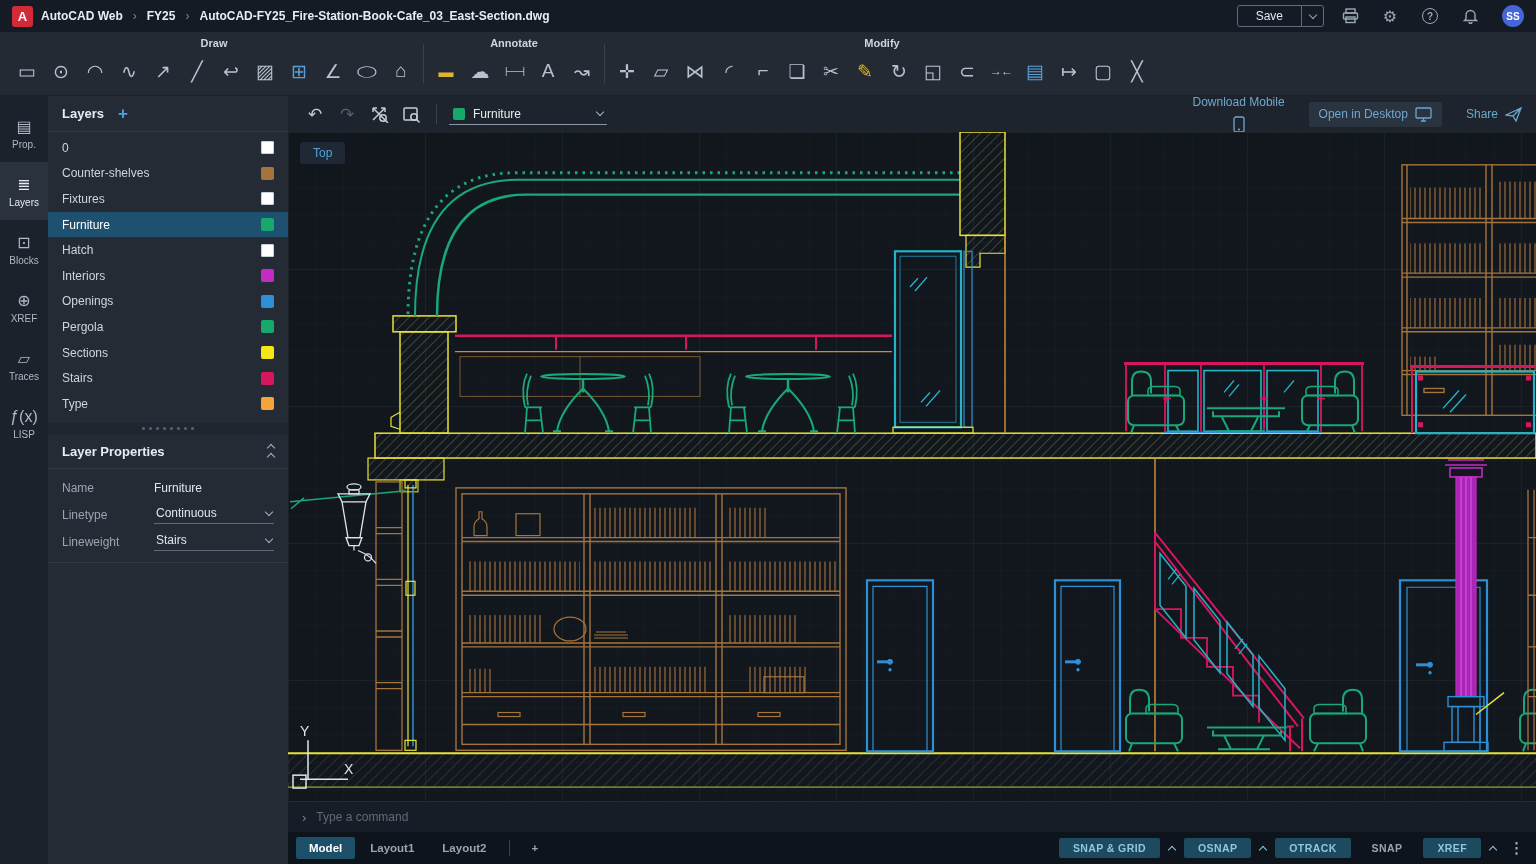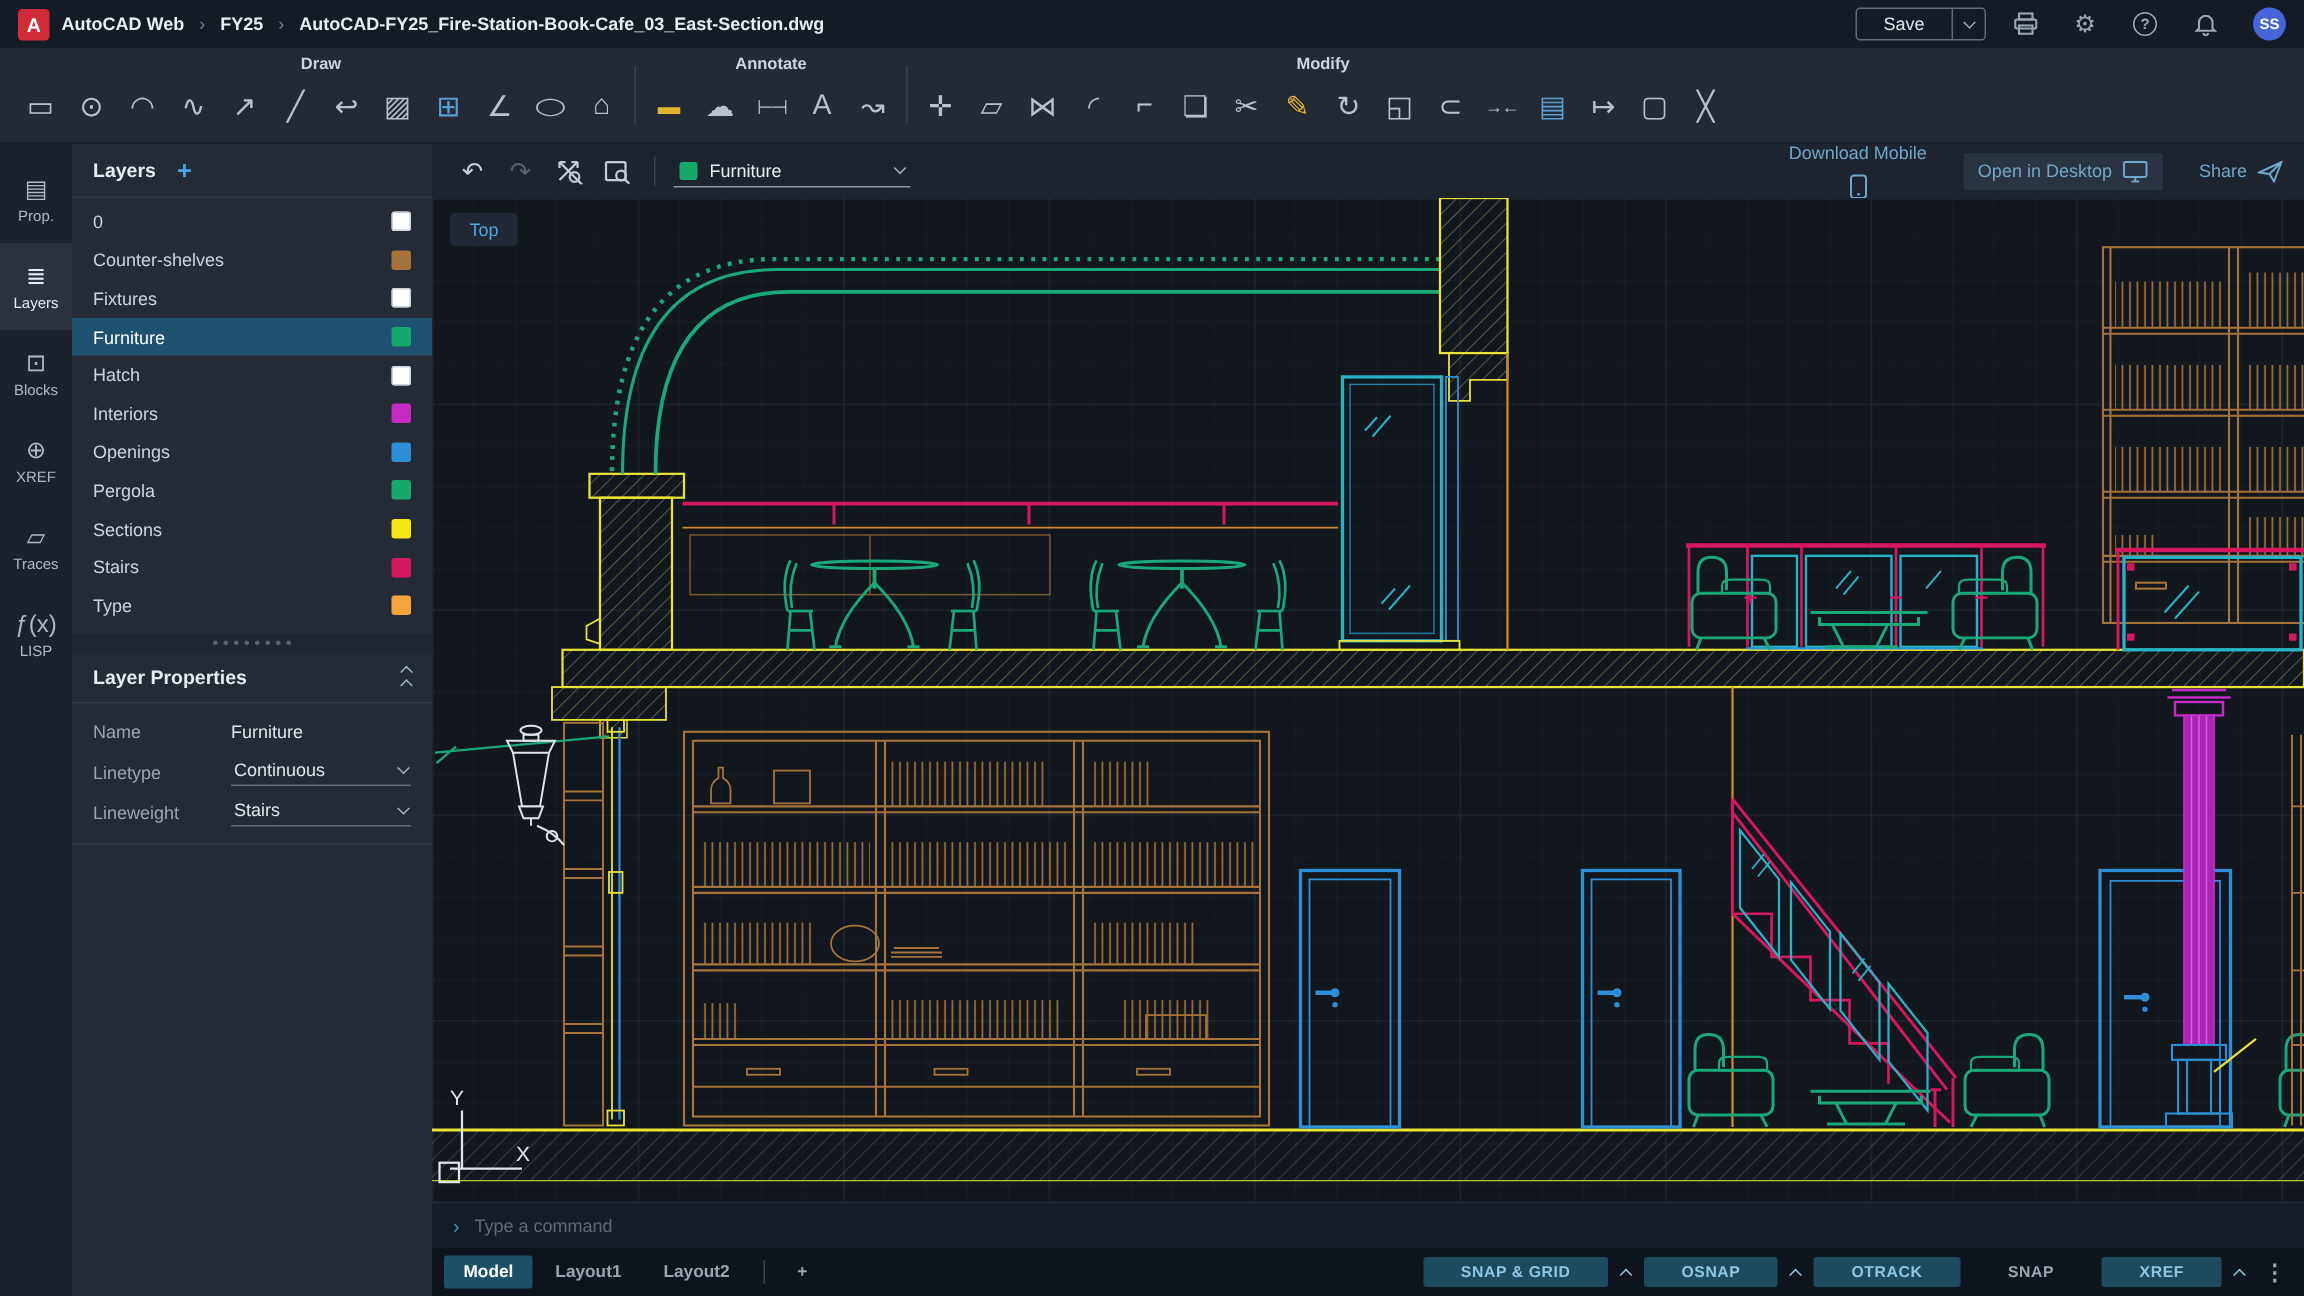--- a/index.html
+++ b/index.html
@@ -100,21 +100,21 @@
 
   .cmdbar{height:31px;background:#161d26;border-top:1px solid #232b35;display:flex;align-items:center;padding:0 14px;gap:10px;flex:none;}
   .cmd-chev{color:#4a90c4;font-size:13px;}
   .cmd-text{color:#5f6b77;font-size:12px;}
 
   .tabbar{height:32px;background:#0e141b;display:flex;align-items:center;padding:0 8px;flex:none;}
   .tab{padding:5px 13px;font-size:11.5px;font-weight:bold;color:#9aa5b0;border-radius:2px;margin-right:2px;}
   .tab.active{background:#1d5068;color:#fff;}
   .tab-divider{width:1px;height:16px;background:#39414c;margin:0 8px;}
   .toggles{margin-left:auto;display:flex;align-items:center;gap:7px;}
-  .toggle{padding:4px 25px;font-size:10.5px;font-weight:bold;letter-spacing:.4px;color:#9aa5b0;border-radius:2px;}
+  .toggle{padding:4px 14px;font-size:10.5px;font-weight:bold;letter-spacing:.4px;color:#9aa5b0;border-radius:2px;}
   .toggle.on{background:#1d4a5f;color:#8fc6e4;}
   .tog-chev{color:#8fc6e4;display:flex;padding:0 2px;}
   .dots{color:#9aa5b0;font-size:15px;padding:0 4px;font-weight:bold;}
 </style>
 </head>
 <body>
 
 <div class="header">
   <div class="logo">A</div>
   <span class="crumb">AutoCAD Web</span>

